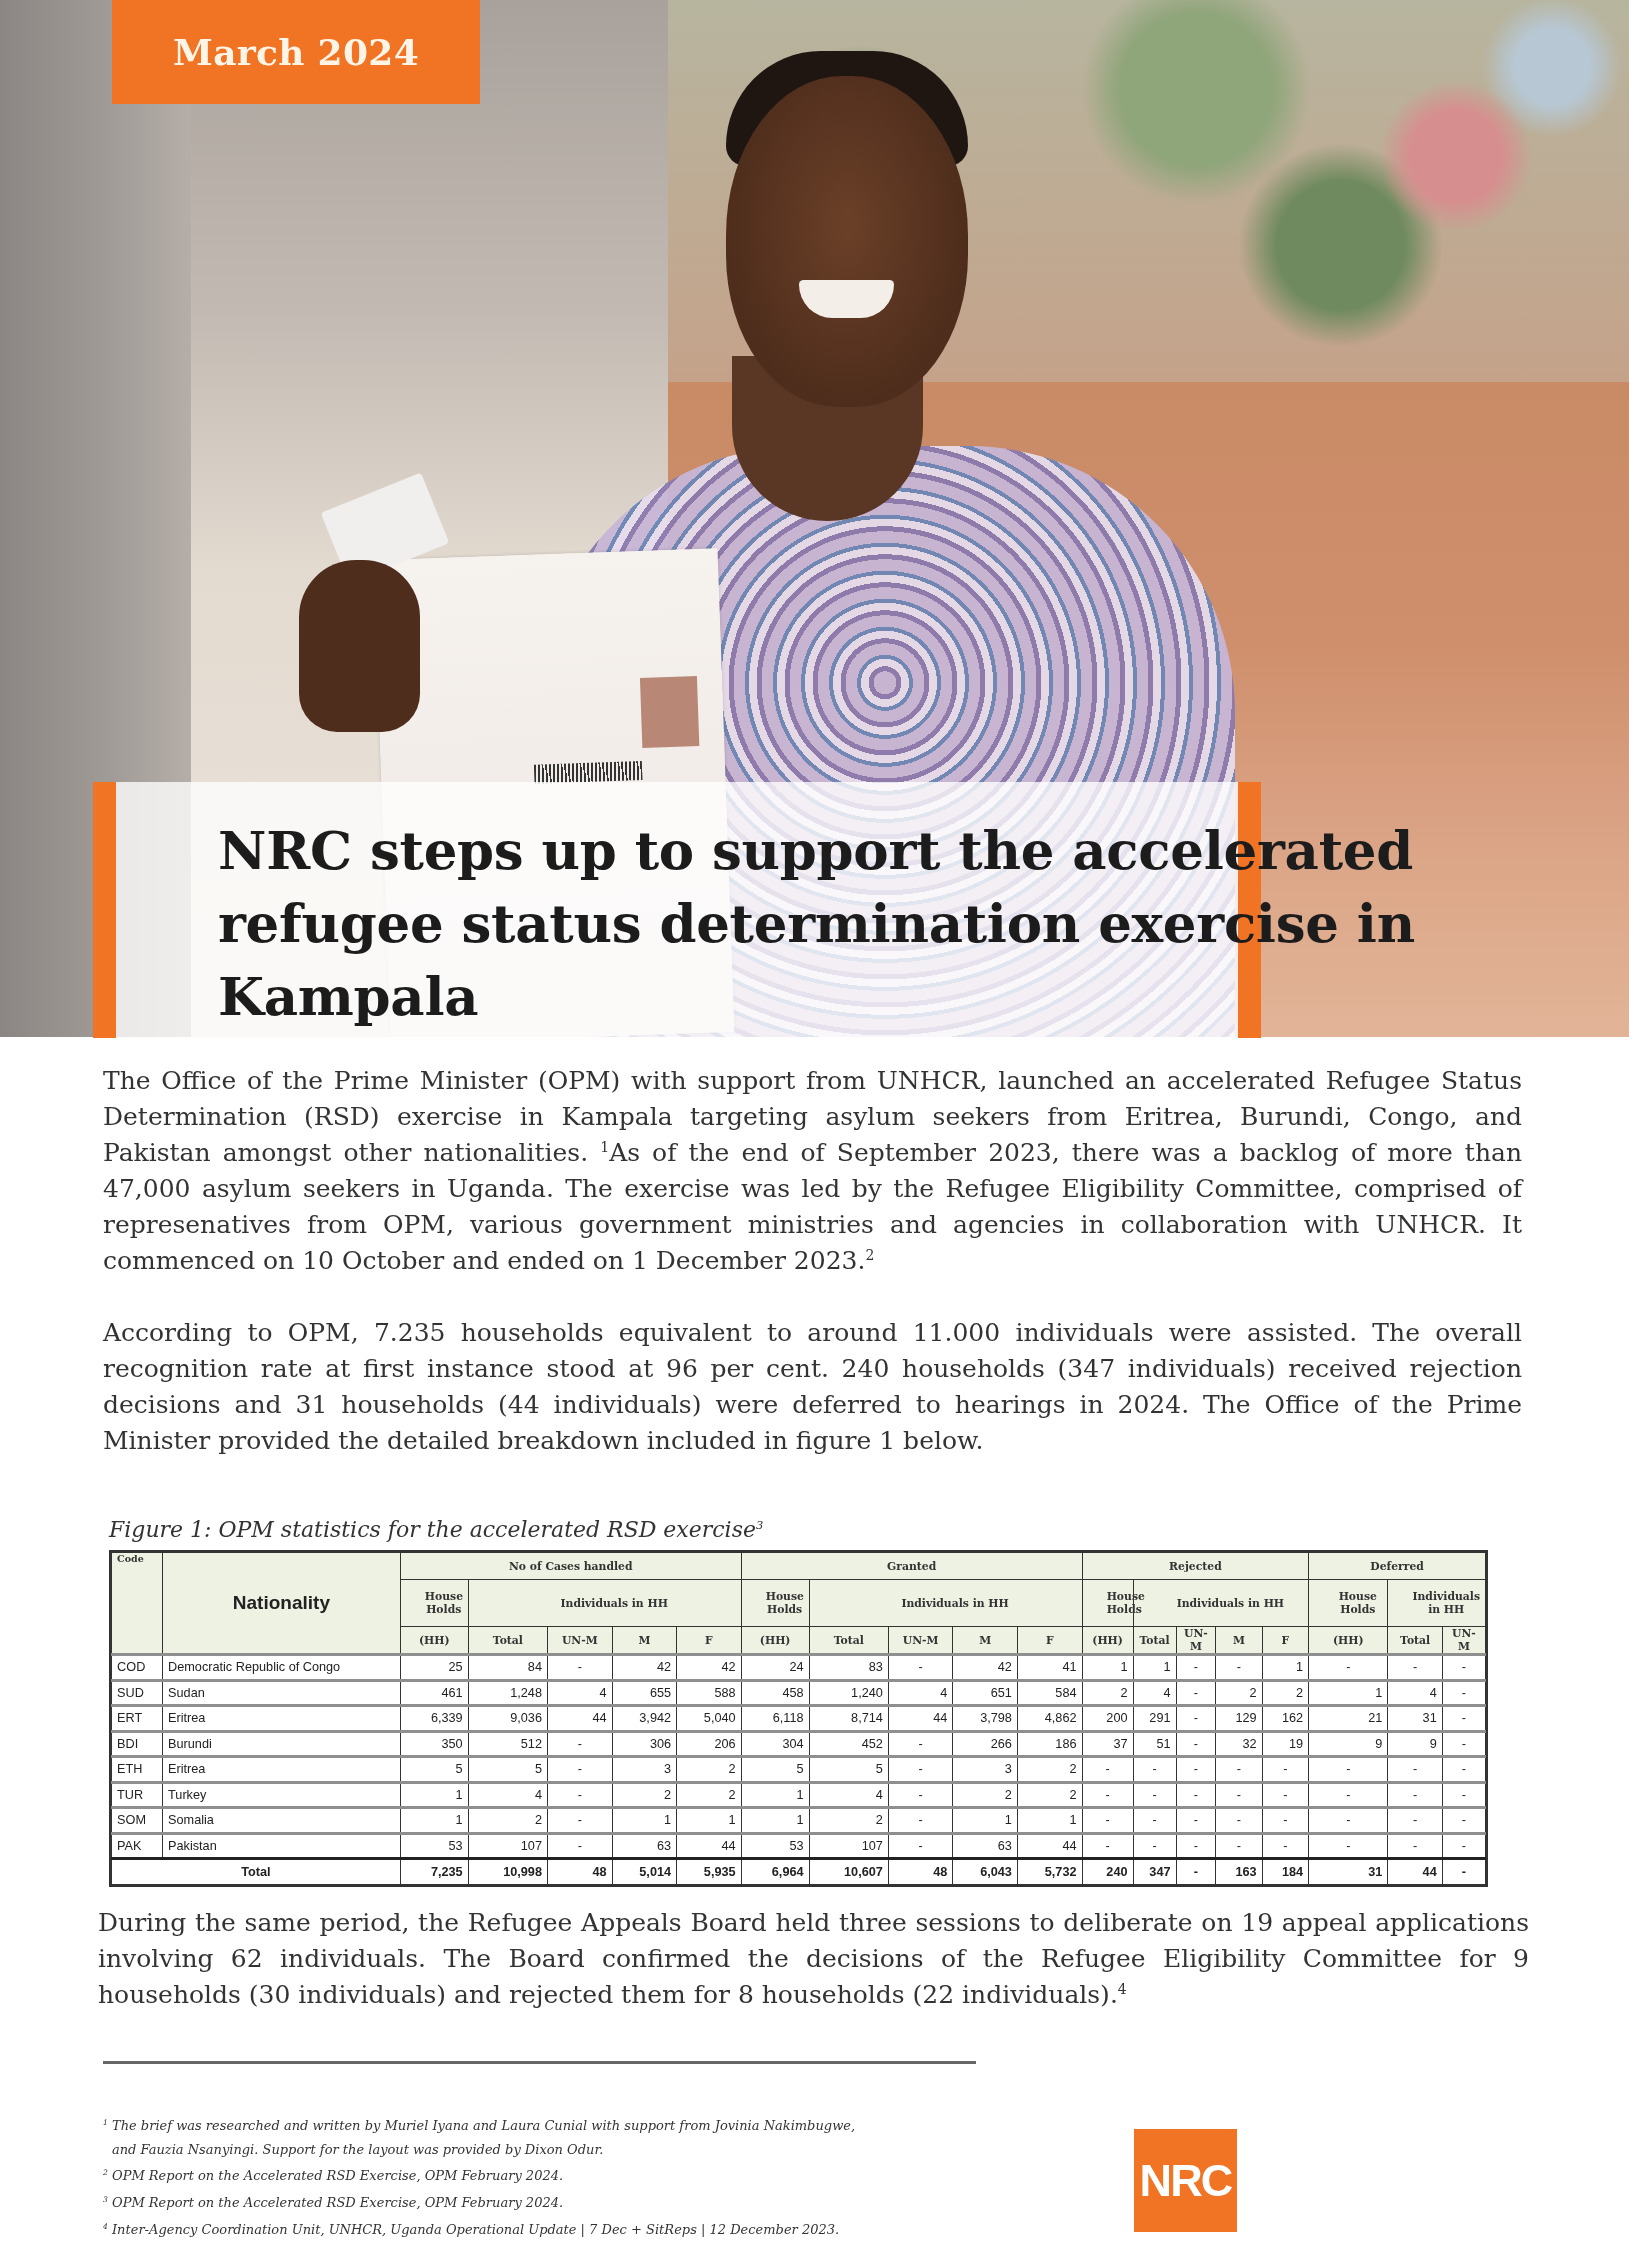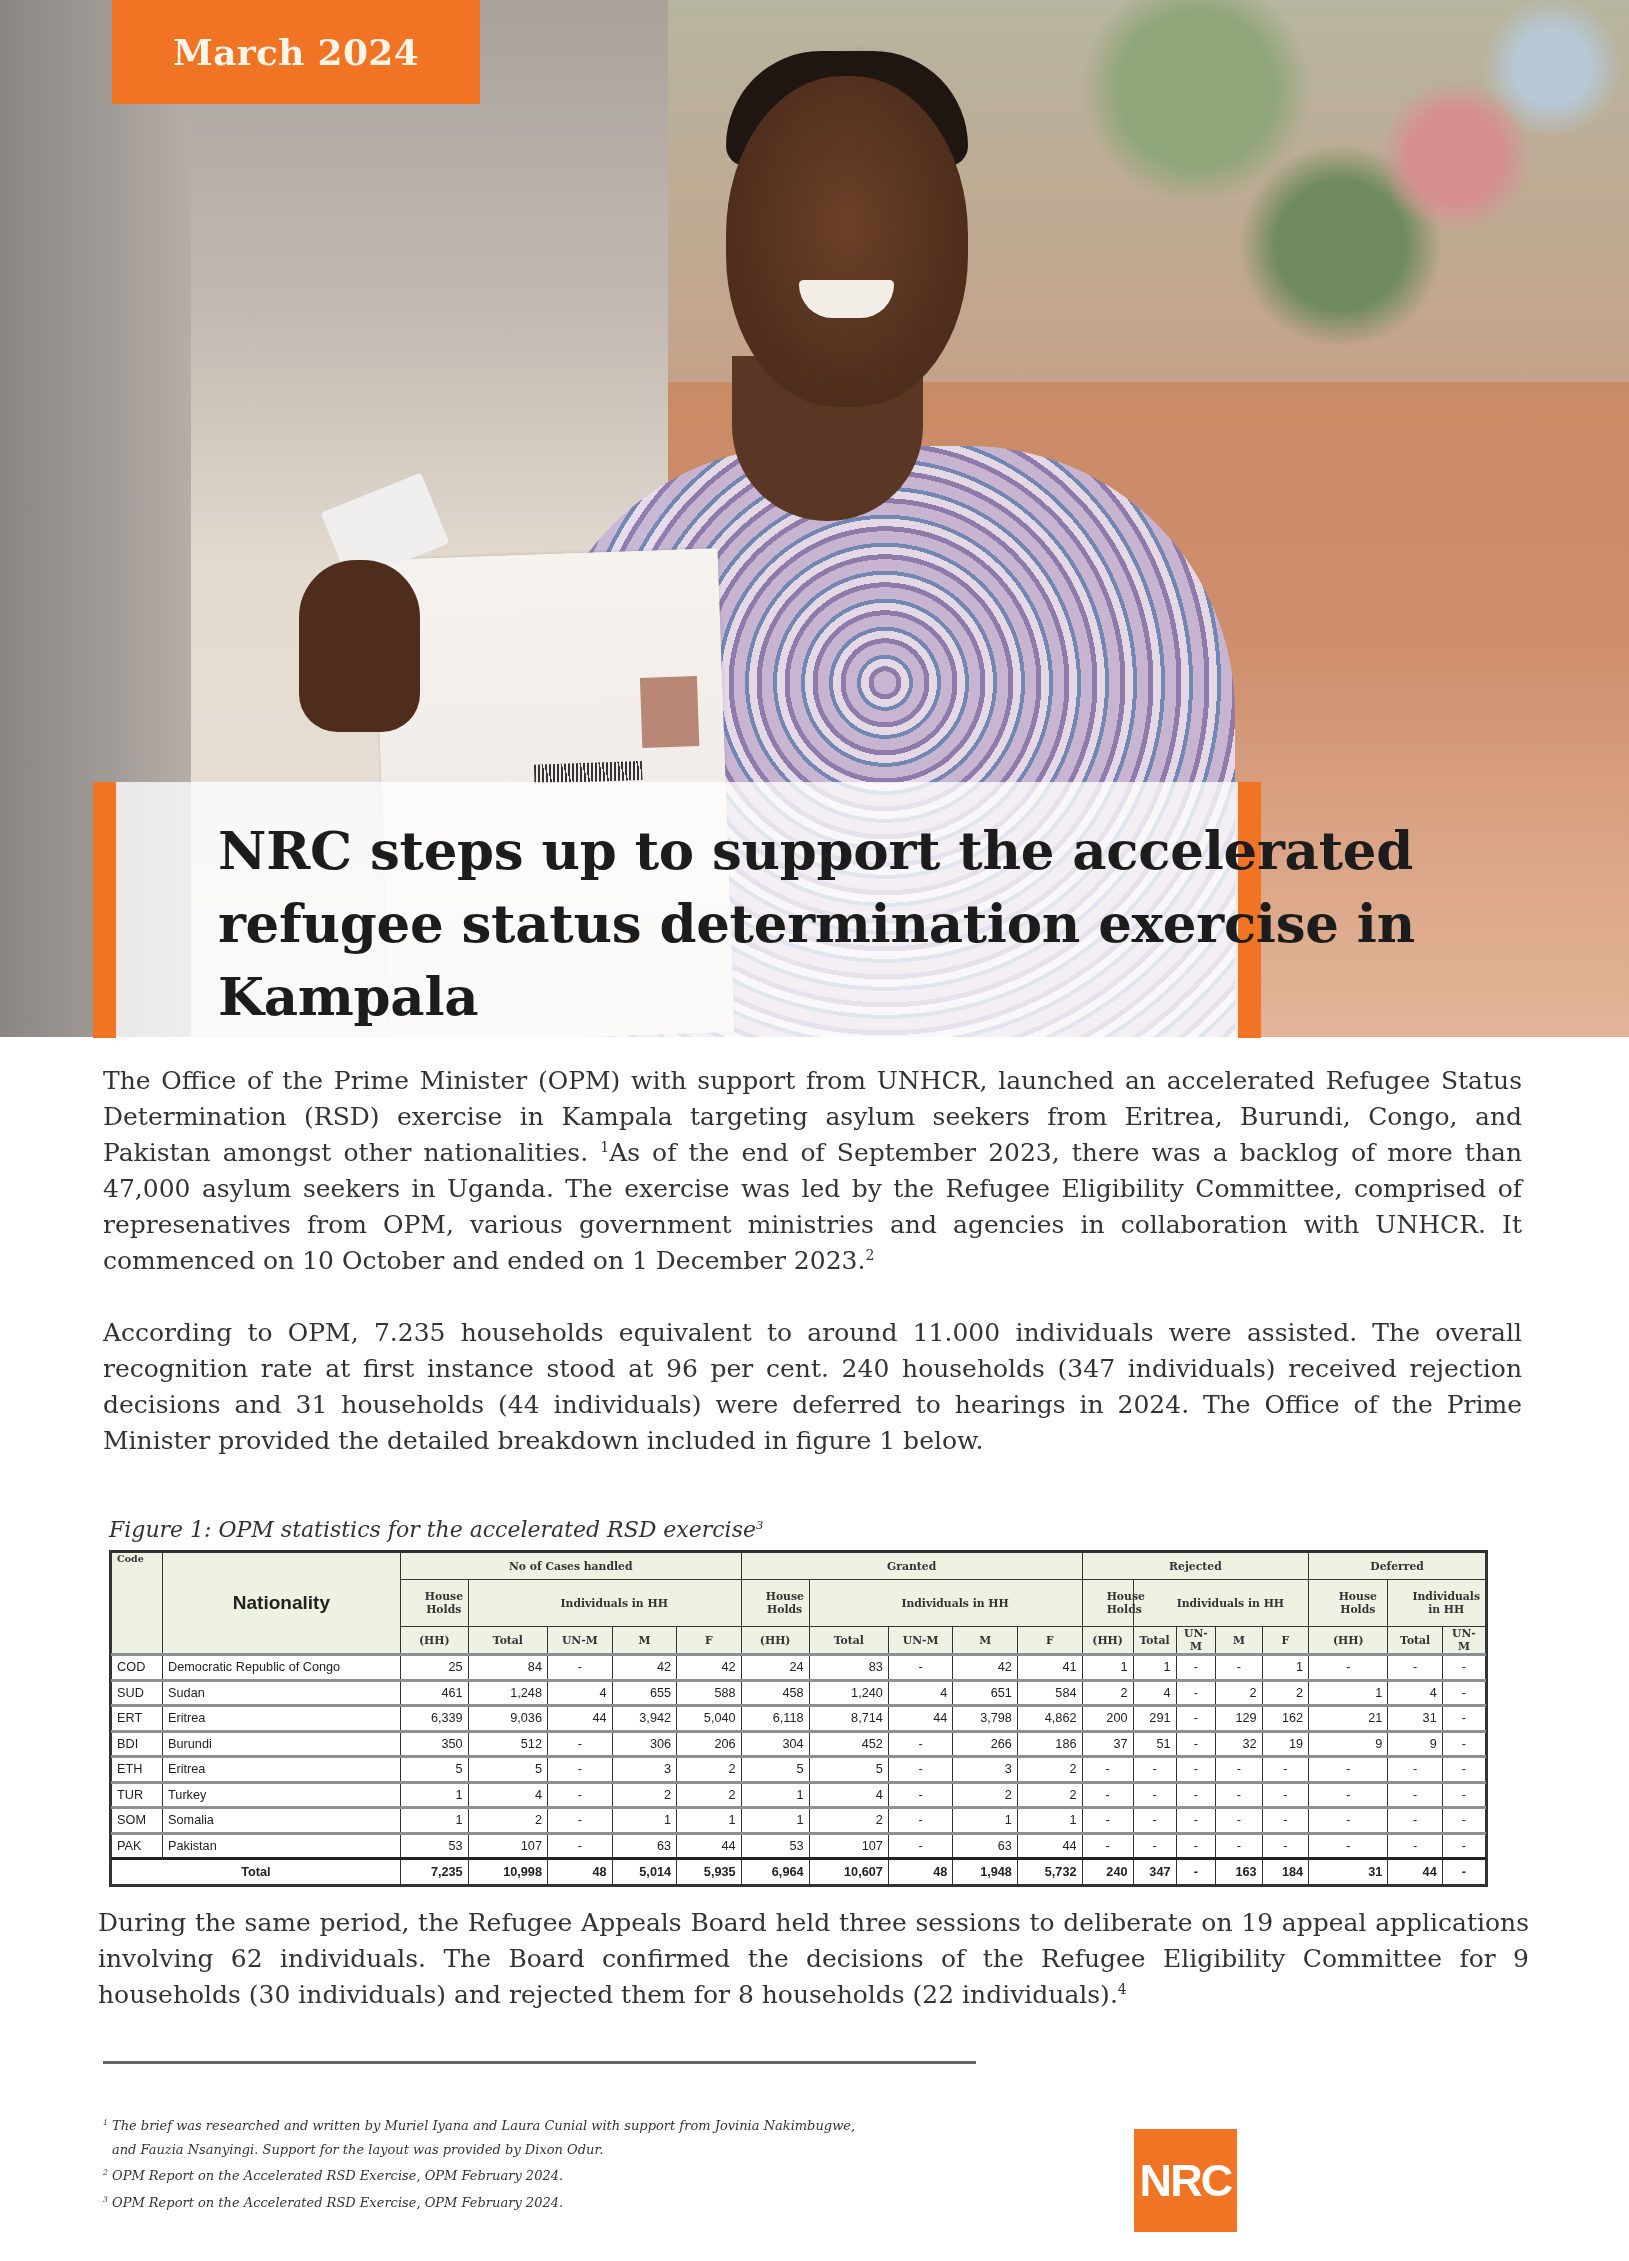--- a/index.html
+++ b/index.html
@@ -383,21 +383,21 @@
           <tr class="total">
             <td class="c-label" colspan="2">Total</td>
             <td>7,235</td>
             <td>10,998</td>
             <td>48</td>
             <td>5,014</td>
             <td>5,935</td>
             <td>6,964</td>
             <td>10,607</td>
             <td>48</td>
-            <td>1,948</td>
+            <td>6,043</td>
             <td>5,732</td>
             <td>240</td>
             <td>347</td>
             <td class="c-dash">-</td>
             <td>163</td>
             <td>184</td>
             <td>31</td>
             <td>44</td>
             <td class="c-dash">-</td>
           </tr>
@@ -407,20 +407,21 @@
 </div>
 
 <p class="para para3"><span>During the same period, the Refugee Appeals Board held three sessions to deliberate on 19 appeal applications involving 62 individuals. The Board confirmed the decisions of the Refugee Eligibility Committee for 9 households (30 individuals) and rejected them for 8 households (22 individuals).</span><sup>4</sup></p>
 
 <div class="fn-rule"></div>
 <div class="footnotes" id="footnotes">
     <div class="fn"><sup>1</sup> <span>The brief was researched and written by Muriel Iyana and Laura Cunial with support from Jovinia Nakimbugwe,</span></div>
     <div class="fn indent"><span>and Fauzia Nsanyingi. Support for the layout was provided by Dixon Odur.</span></div>
     <div class="fn"><sup>2</sup> <span>OPM Report on the Accelerated RSD Exercise, OPM February 2024.</span></div>
     <div class="fn"><sup>3</sup> <span>OPM Report on the Accelerated RSD Exercise, OPM February 2024.</span></div>
+    <div class="fn"><sup>4</sup> <span>Inter-Agency Coordination Unit, UNHCR, Uganda Operational Update | 7 Dec + SitReps | 12 December 2023.</span></div>
   </div>
 
 <div class="logo">
   <div class="mark">
     <span>NRC</span>
   </div>
 </div>
 
 
 </body></html>

